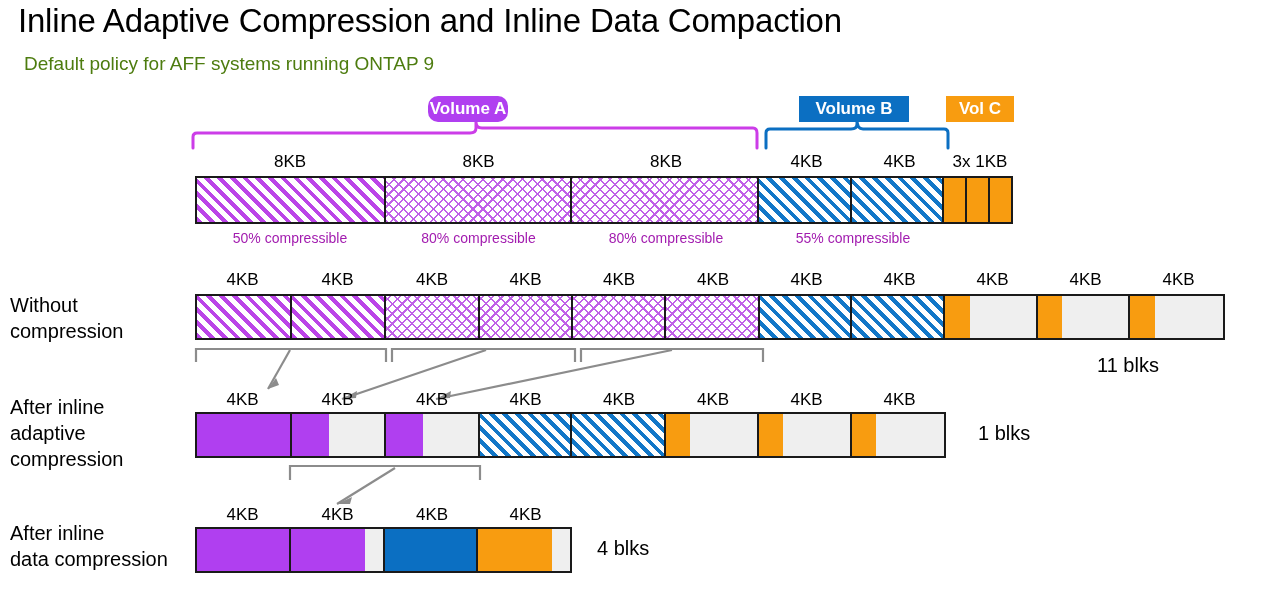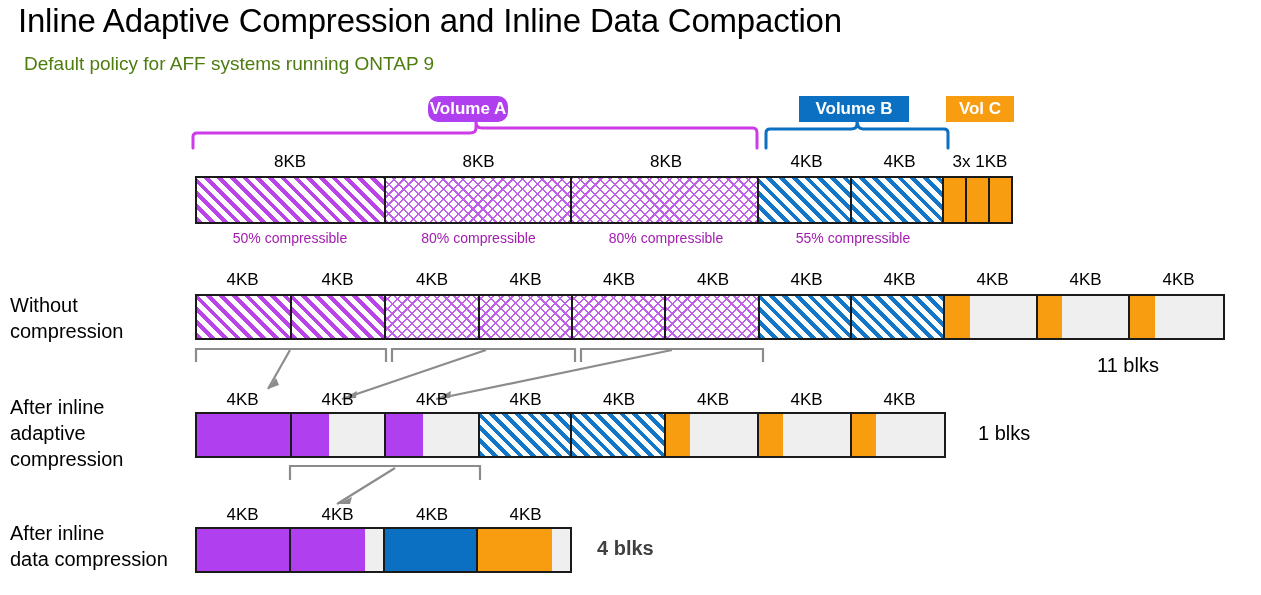--- a/index.html
+++ b/index.html
@@ -26,21 +26,21 @@
     text-align:center;white-space:nowrap;
   }
 
   
   .rowlabel{font-size:20px;line-height:26px;color:#000;white-space:nowrap;}
 
   
   .cap{font-size:17px;text-align:center;white-space:nowrap;color:#000;}
   .subcap{font-size:14px;text-align:center;white-space:nowrap;color:#a21caf;}
   .blks{font-size:20px;white-space:nowrap;color:#000;}
-  .blks.green{color:#404040;font-weight:bold;}
+  .blks.green{color:#000000;font-weight:normal;}
 
   
   .bar{border:2px solid #1a1a1a;box-sizing:border-box;display:flex;background:#fff;}
   .blk{box-sizing:border-box;border-right:2px solid #1a1a1a;position:relative;
        overflow:hidden;display:flex;}
   .blk:last-child{border-right:none;}
   .fillpart{height:100%;}
   .empty{background:#efefef;height:100%;flex:1 1 auto;}
 
   

